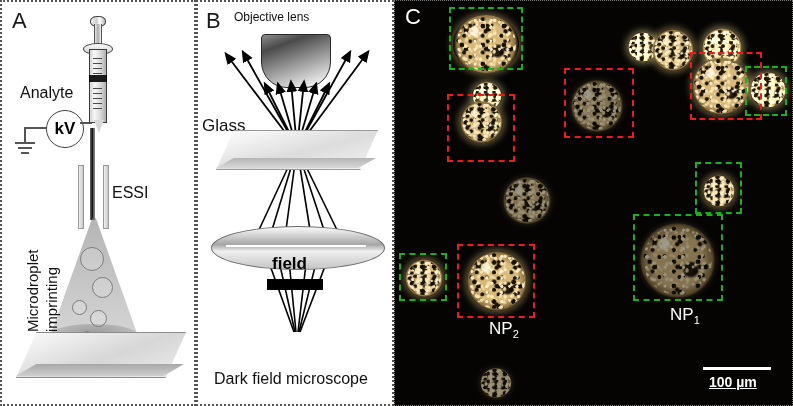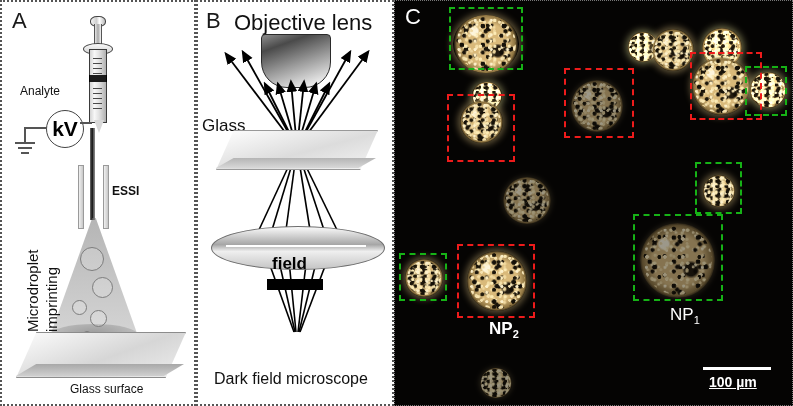--- a/index.html
+++ b/index.html
@@ -11,21 +11,21 @@
   .panel-dashed{border:2px dotted #555;}
   #panelA{left:0;width:196px;}
   #panelB{left:196px;width:198px;}
   #panelC{left:394px;width:399px;border:1px dotted #777;background:#050403;overflow:hidden;}
 
   .panel-letter{position:absolute;font-size:22px;color:#1a1a1a;font-family:"Liberation Sans",sans-serif;}
   #panelA .panel-letter{left:10px;top:6px;}
   #panelB .panel-letter{left:8px;top:6px;}
   #panelC .panel-letter{left:10px;top:3px;color:#fff;}
 
-  .lbl{position:absolute;font-size:12px;color:#111;white-space:nowrap;}
+  .lbl{position:absolute;font-size:16px;color:#111;white-space:nowrap;}
   .lbl-v{position:absolute;font-size:15px;color:#111;white-space:nowrap;
          transform-origin:0 0;transform:rotate(-90deg);}
 
   
   #syringe{position:absolute;left:78px;top:14px;width:34px;height:128px;}
   #plunger-top{position:absolute;left:10px;top:0;width:14px;height:9px;border-radius:7px/5px;
       background:linear-gradient(90deg,#f2f2f2,#cfcfcf 40%,#ffffff 60%,#b9b9b9);border:1px solid #444;}
   #plunger-rod{position:absolute;left:14px;top:8px;width:6px;height:22px;
       background:linear-gradient(90deg,#e6e6e6,#a9a9a9 50%,#f4f4f4);border-left:1px solid #555;border-right:1px solid #555;}
   #finger-flange{position:absolute;left:3px;top:27px;width:28px;height:10px;border-radius:50%;
@@ -55,21 +55,21 @@
       background:linear-gradient(160deg,#fdfdfd,#d6d6d6 55%,#ededed);
       border:1px solid #8c8c8c;
       clip-path:polygon(12% 0%,100% 0%,88% 100%,0% 100%);}
   #glass-edge{position:absolute;left:14px;top:362px;width:168px;height:12px;
       background:linear-gradient(180deg,#a8a8a8,#cfcfcf);
       clip-path:polygon(12% 0%,100% 0%,88% 100%,0% 100%);}
 
   
   #kv-circle{position:absolute;left:44px;top:108px;width:36px;height:36px;border-radius:50%;
       border:1.5px solid #444;background:#fff;display:flex;align-items:center;justify-content:center;}
-  #kv-circle span{font-size:21px;font-weight:bold;color:#000;}
+  #kv-circle span{font-size:17px;font-weight:bold;color:#000;}
   #kv-wire{position:absolute;left:22px;top:125px;width:23px;height:2px;background:#555;}
   #kv-wire2{position:absolute;left:22px;top:125px;width:2px;height:16px;background:#555;}
   #kv-wire3{position:absolute;left:78px;top:120px;width:12px;height:2px;background:#555;}
   .gnd{position:absolute;background:#555;height:2px;left:0;}
   #g1{left:13px;top:140px;width:20px;}
   #g2{left:16px;top:145px;width:14px;}
   #g3{left:19px;top:150px;width:8px;}
 
   
   #objective{position:absolute;left:63px;top:32px;width:68px;height:52px;
@@ -163,42 +163,41 @@
     <div id="kv-wire"></div>
     <div id="kv-wire2"></div>
     <div id="kv-wire3"></div>
     <div class="gnd" id="g1"></div>
     <div class="gnd" id="g2"></div>
     <div class="gnd" id="g3"></div>
 
     <div class="sheath" id="sheath-l"></div>
     <div class="sheath" id="sheath-r"></div>
     <div id="capillary"></div>
-    <div class="lbl" style="left:110px;top:182px;font-weight:bold;">ESSI</div>
+    <div class="lbl" style="left:110px;top:182px;">ESSI</div>
 
     <div id="spray"></div>
     <div id="spray-base"></div>
     <div class="droplet" style="left:78px;top:245px;width:22px;height:22px;"></div>
     <div class="droplet" style="left:90px;top:275px;width:19px;height:19px;"></div>
     <div class="droplet" style="left:70px;top:298px;width:13px;height:13px;"></div>
     <div class="droplet" style="left:88px;top:308px;width:15px;height:15px;"></div>
     <div class="droplet" style="left:80px;top:329px;width:8px;height:8px;"></div>
     <div class="droplet" style="left:96px;top:340px;width:9px;height:9px;"></div>
 
     <div class="lbl-v" style="left:22px;top:330px;">Microdroplet</div>
     <div class="lbl-v" style="left:41px;top:330px;">imprinting</div>
 
     <div id="glass-slide"></div>
     <div id="glass-edge"></div>
-    <div class="lbl" style="left:68px;top:380px;">Glass surface</div>
   </div>
 
   <div class="panel panel-dashed" id="panelB">
     <div class="panel-letter">B</div>
-    <div class="lbl" style="left:36px;top:8px;font-size:22px;">Objective lens</div>
+    <div class="lbl" style="left:36px;top:8px;font-size:12px;">Objective lens</div>
 
     <div id="objective"></div>
 
     <svg class="rays" viewBox="0 0 198 406">
       <defs>
         <marker id="ah" markerWidth="7" markerHeight="7" refX="5.5" refY="3" orient="auto">
           <path d="M0,0 L7,3 L0,6 z" fill="#000"></path>
         </marker>
       </defs>
       <g stroke="#000" stroke-width="1.8" fill="none" marker-end="url(#ah)">
@@ -265,20 +264,20 @@
         <div class="box box-red" style="left: 52px; top: 93px; width: 68px; height: 68px;"></div>
         <div class="box box-red" style="left: 169px; top: 67px; width: 70px; height: 70px;"></div>
         <div class="box box-red" style="left: 295px; top: 51px; width: 72px; height: 68px;"></div>
         <div class="box box-green" style="left: 350px; top: 65px; width: 42px; height: 50px;"></div>
         <div class="box box-green" style="left: 300px; top: 161px; width: 47px; height: 52px;"></div>
         <div class="box box-green" style="left: 238px; top: 213px; width: 90px; height: 87px;"></div>
         <div class="box box-green" style="left: 4px; top: 252px; width: 48px; height: 48px;"></div>
         <div class="box box-red" style="left: 62px; top: 243px; width: 78px; height: 74px;"></div>
       </div>
 
-    <div class="cap" style="left:94px;top:318px;font-weight:bold;"><span>NP</span><sub>2</sub></div>
+    <div class="cap" style="left:94px;top:318px;"><span>NP</span><sub>2</sub></div>
     <div class="cap" style="left:275px;top:304px;"><span>NP</span><sub>1</sub></div>
 
     <div id="scalebar-line" style="left:308px;top:366px;width:68px;"></div>
     <div id="scalebar-text" style="left:314px;top:373px;text-decoration:underline;">100 µm</div>
   </div>
 
 </div>
 
 </body></html>

